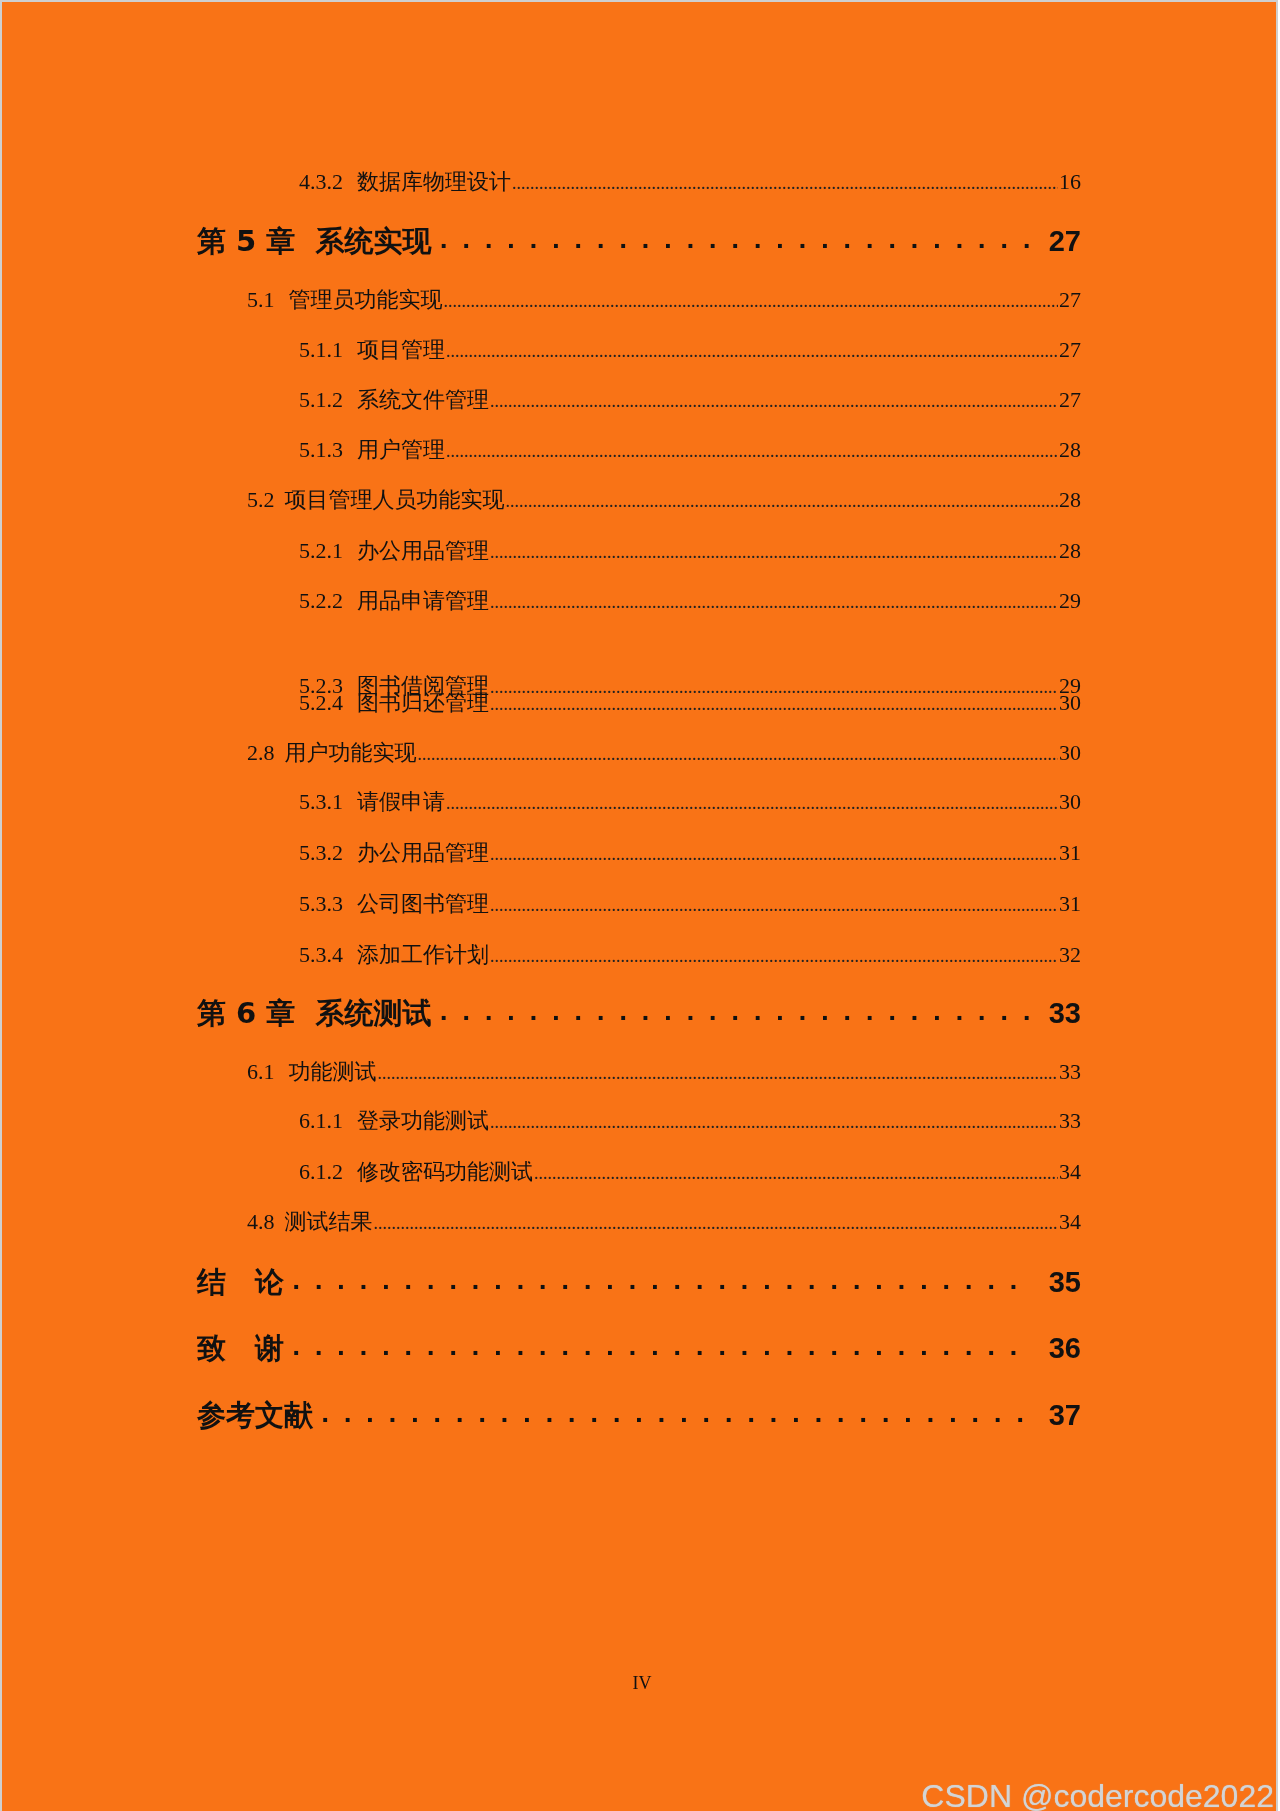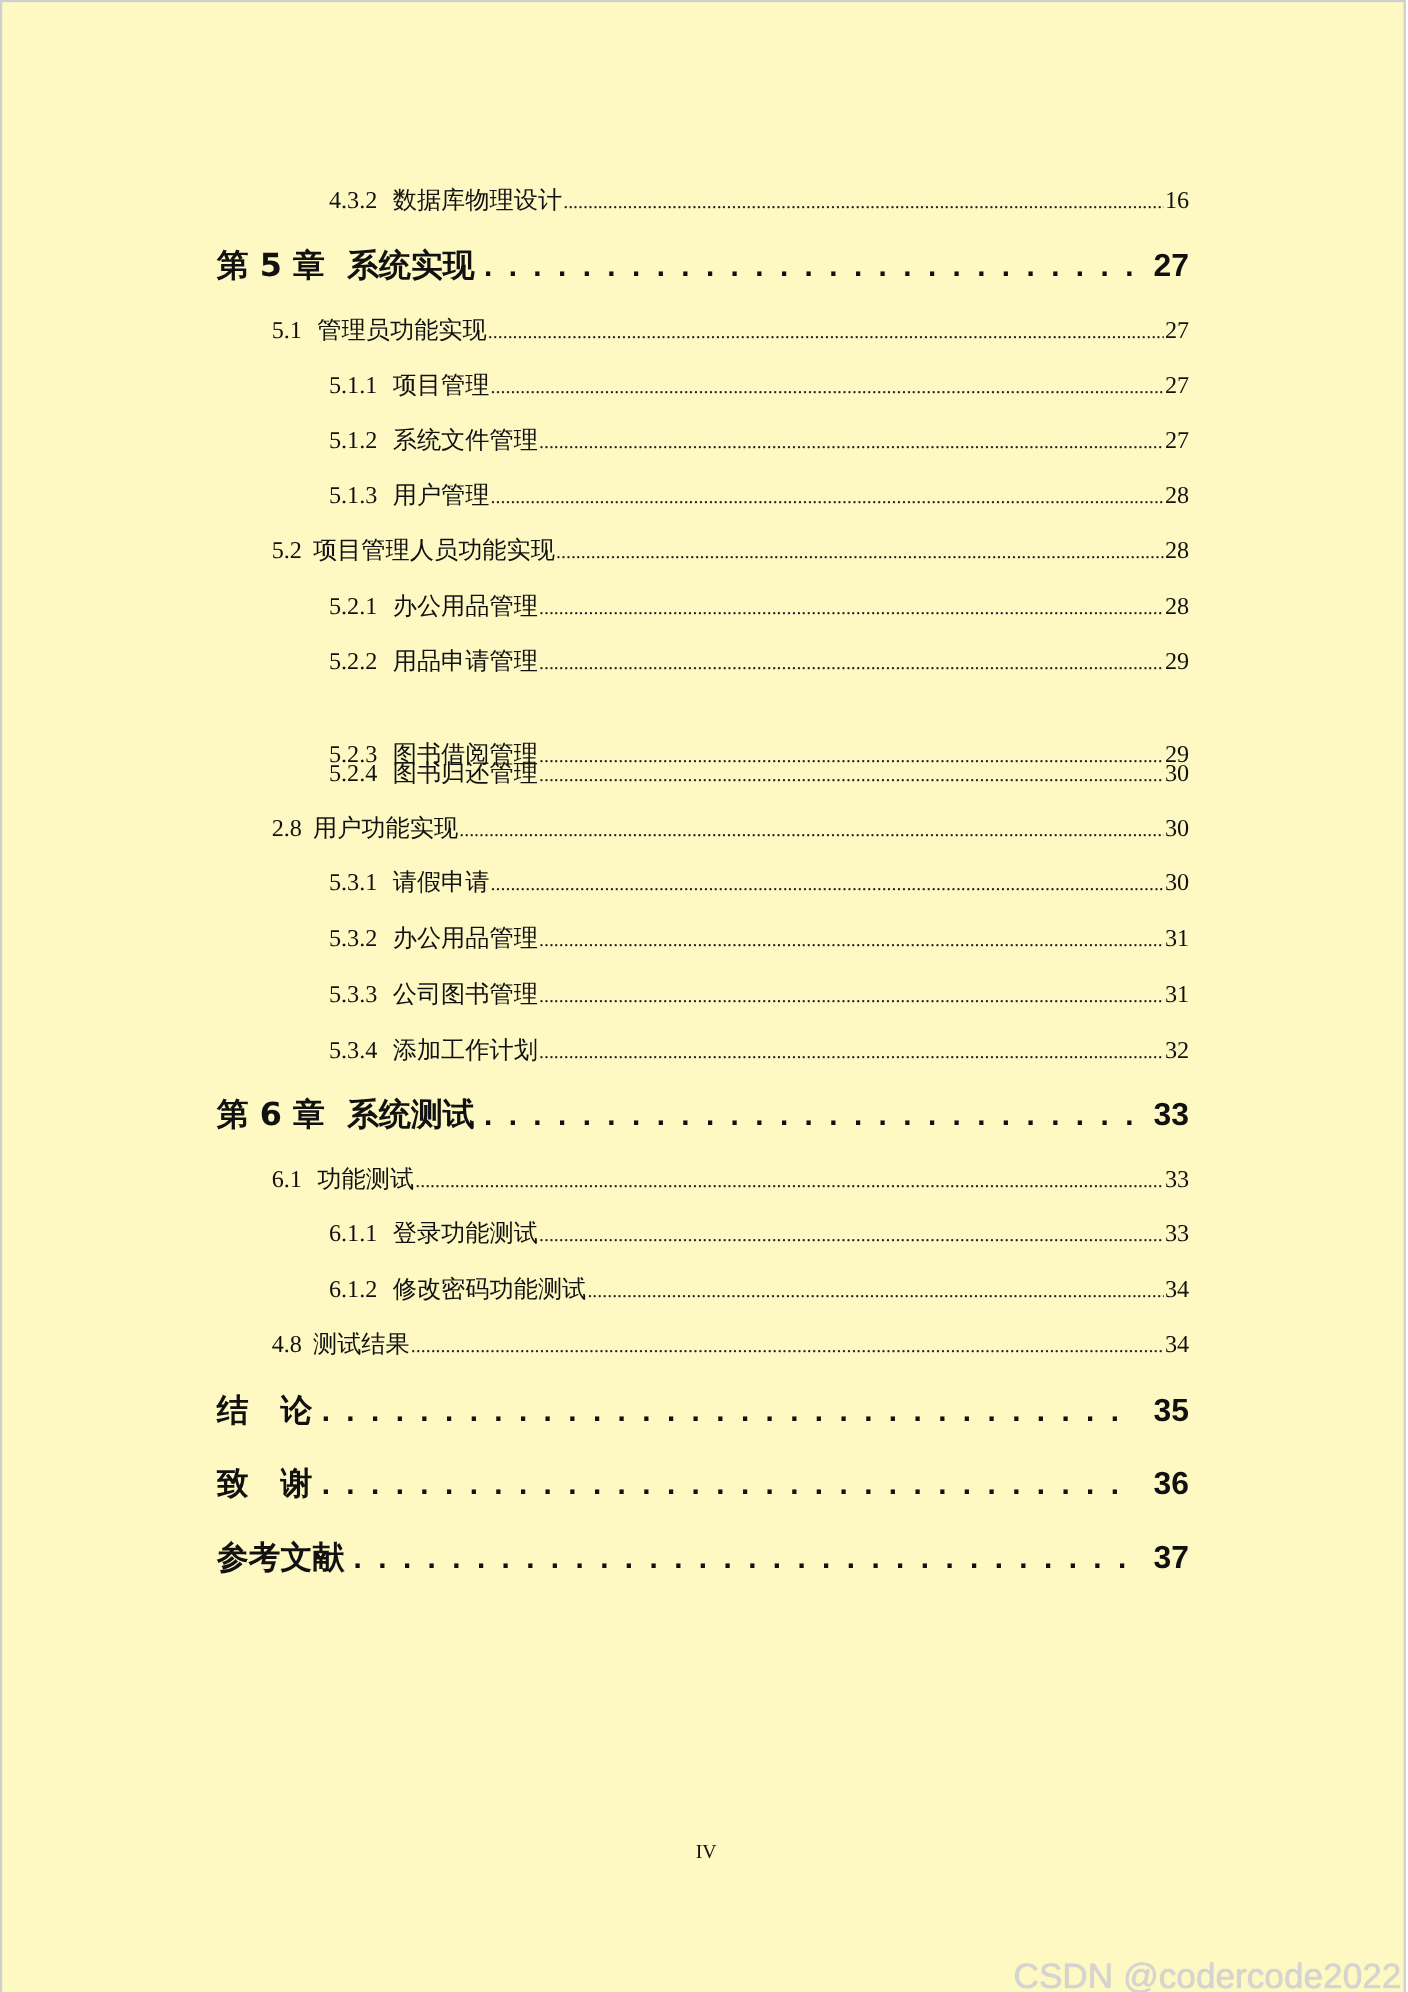--- a/index.html
+++ b/index.html
@@ -3,41 +3,41 @@
 <meta charset="utf-8">
 <style>
   html, body { margin: 0; padding: 0; }
   body {
     width: 1280px; height: 1811px; position: relative; overflow: hidden;
     background: #ffffff;
   }
   .page {
     position: absolute; left: 0; top: 0; width: 1278px; height: 1811px;
     border-left: 2px solid #cfcfcf; border-top: 2px solid #cfcfcf; border-right: 2px solid #cfcfcf;
-    box-sizing: border-box; background: #fef9c3;
+    box-sizing: border-box; background: #f97316;
   }
   .row {
     position: absolute; display: flex; align-items: baseline; white-space: nowrap;
     right: 195px; color: #111;
   }
   .row .label { flex: 0 0 auto; }
   .row .leader { flex: 1 1 auto; overflow: hidden; margin: 0 1px; }
   .row .page-no { flex: 0 0 auto; text-align: right; }
 
   .sub {
     font-family: "Liberation Serif", "DejaVu Serif", serif; font-size: 22px; height: 30px; line-height: 30px;
   }
   .sub .leader::before {
     content: "................................................................................................................................................................................................................................................................";
     letter-spacing: 0px; font-size: 18px; color: #222;
   }
   .sub .num { margin-right: 14px; }
 
   .chap {
-    font-family: "DejaVu Sans", "Liberation Sans", sans-serif; font-weight: bold; font-size: 29px; height: 40px; line-height: 40px;
+    font-family: "DejaVu Sans", "Liberation Sans", sans-serif; font-weight: bold; font-size: 29px; height: 40px; line-height: 40px; align-items: flex-end;
   }
   .chap .leader { margin: 0 6px 0 8px; }
   .chap .leader::before {
     content: ". . . . . . . . . . . . . . . . . . . . . . . . . . . . . . . . . . . . . . . . . . . . . . . . . . . . . . . . . . . . . . . . . . . . . . . . . . . . . . . . . . . . .";
     font-size: 22px; letter-spacing: 3.2px; font-weight: bold;
   }
   .chap .page-no { font-family: "Liberation Sans", sans-serif; font-size: 29px; margin-left: 10px; }
 
   .lvl1 { left: 195px; }
   .lvl2 { left: 245px; }

